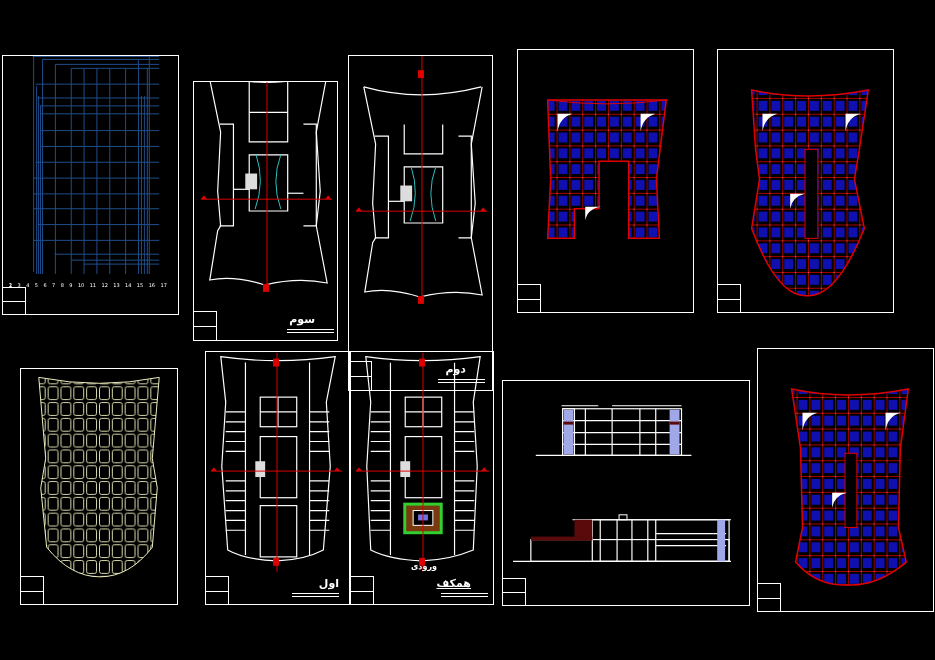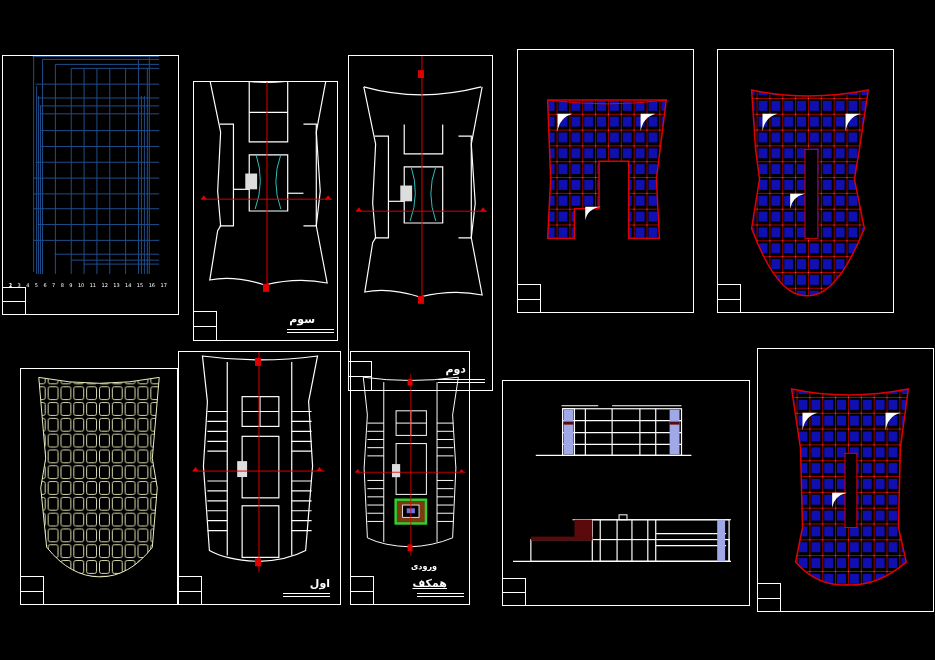--- a/index.html
+++ b/index.html
@@ -177,21 +177,21 @@
       <pattern id="cellC" width="13" height="16" patternUnits="userSpaceOnUse">
         <rect width="13" height="16" fill="#000"></rect>
         <rect x="1.5" y="1.5" width="10" height="13" rx="2" fill="none" stroke="#f0f0c0" stroke-width="0.9"></rect>
       </pattern>
     </defs>
     <path d="M18 8 Q80 20 140 8 L133 90 L138 120 L133 180 Q110 210 80 210 Q50 210 26 180 L20 120 L25 90 Z" fill="url(#cellC)" stroke="#f0f0c0" stroke-width="1"></path>
   </svg>
   <div class="tb" style="width:22px;height:27px;"></div>
 </div>
 
-<div class="sheet" style="left:178px;top:351px;width:163px;height:254px;">
+<div class="sheet" style="left:205px;top:351px;width:145px;height:254px;">
   <svg viewBox="0 0 145 254">
     <g fill="none" stroke="#fff" stroke-width="1.2">
       <path d="M15 4 Q72 12 131 4 L122 50 L126 115 L119 200 Q100 210 72 211 Q40 210 22 200 L16 115 L20 50 Z"></path>
       <path d="M40 10 L40 205 M105 10 L105 205"></path>
       <rect x="55" y="45" width="37" height="30"></rect>
       <line x1="73" y1="45" x2="73" y2="75"></line>
         <line x1="55" y1="60" x2="92" y2="60"></line>
       <rect x="55" y="85" width="37" height="62"></rect>
       <rect x="55" y="155" width="37" height="52"></rect>
       <path d="M20 60 H40 M20 70 H40 M20 80 H40 M20 90 H40 M20 100 H40 M20 130 H40 M20 140 H40 M20 150 H40 M20 160 H40 M20 170 H40 M20 180 H40"></path>
@@ -203,21 +203,21 @@
     <rect x="68" y="6" width="6" height="8" fill="#e00000"></rect>
     <rect x="68" y="208" width="6" height="8" fill="#e00000"></rect>
     <path d="M5 120 l3 -4 l3 4 Z" fill="#e00000"></path>
     <path d="M130 120 l3 -4 l3 4 Z" fill="#e00000"></path>
   </svg>
   <div class="title" style="right:10px;bottom:14px;">اول</div>
   <div class="uline" style="right:10px;bottom:7px;width:47px;"></div>
   <div class="tb" style="width:22px;height:27px;"></div>
 </div>
 
-<div class="sheet" style="left:350px;top:351px;width:120px;height:254px;">
+<div class="sheet" style="left:350px;top:351px;width:144px;height:254px;">
   <svg viewBox="0 0 144 254">
     <g fill="none" stroke="#fff" stroke-width="1.2">
       <path d="M15 4 Q72 12 131 4 L124 50 L128 115 L124 200 Q100 210 72 211 Q40 210 20 200 L16 115 L20 50 Z"></path>
       <path d="M40 10 L40 205 M105 10 L105 205"></path>
       <rect x="55" y="45" width="37" height="30"></rect>
       <line x1="73" y1="45" x2="73" y2="75"></line>
         <line x1="55" y1="60" x2="92" y2="60"></line>
       <rect x="55" y="85" width="37" height="62"></rect>
       <path d="M20 60 H40 M20 70 H40 M20 80 H40 M20 90 H40 M20 100 H40 M20 130 H40 M20 140 H40 M20 150 H40 M20 160 H40 M20 170 H40 M20 180 H40"></path>
       <path d="M105 60 H125 M105 70 H125 M105 80 H125 M105 90 H125 M105 100 H125 M105 130 H125 M105 140 H125 M105 150 H125 M105 160 H125 M105 170 H125 M105 180 H125"></path>

